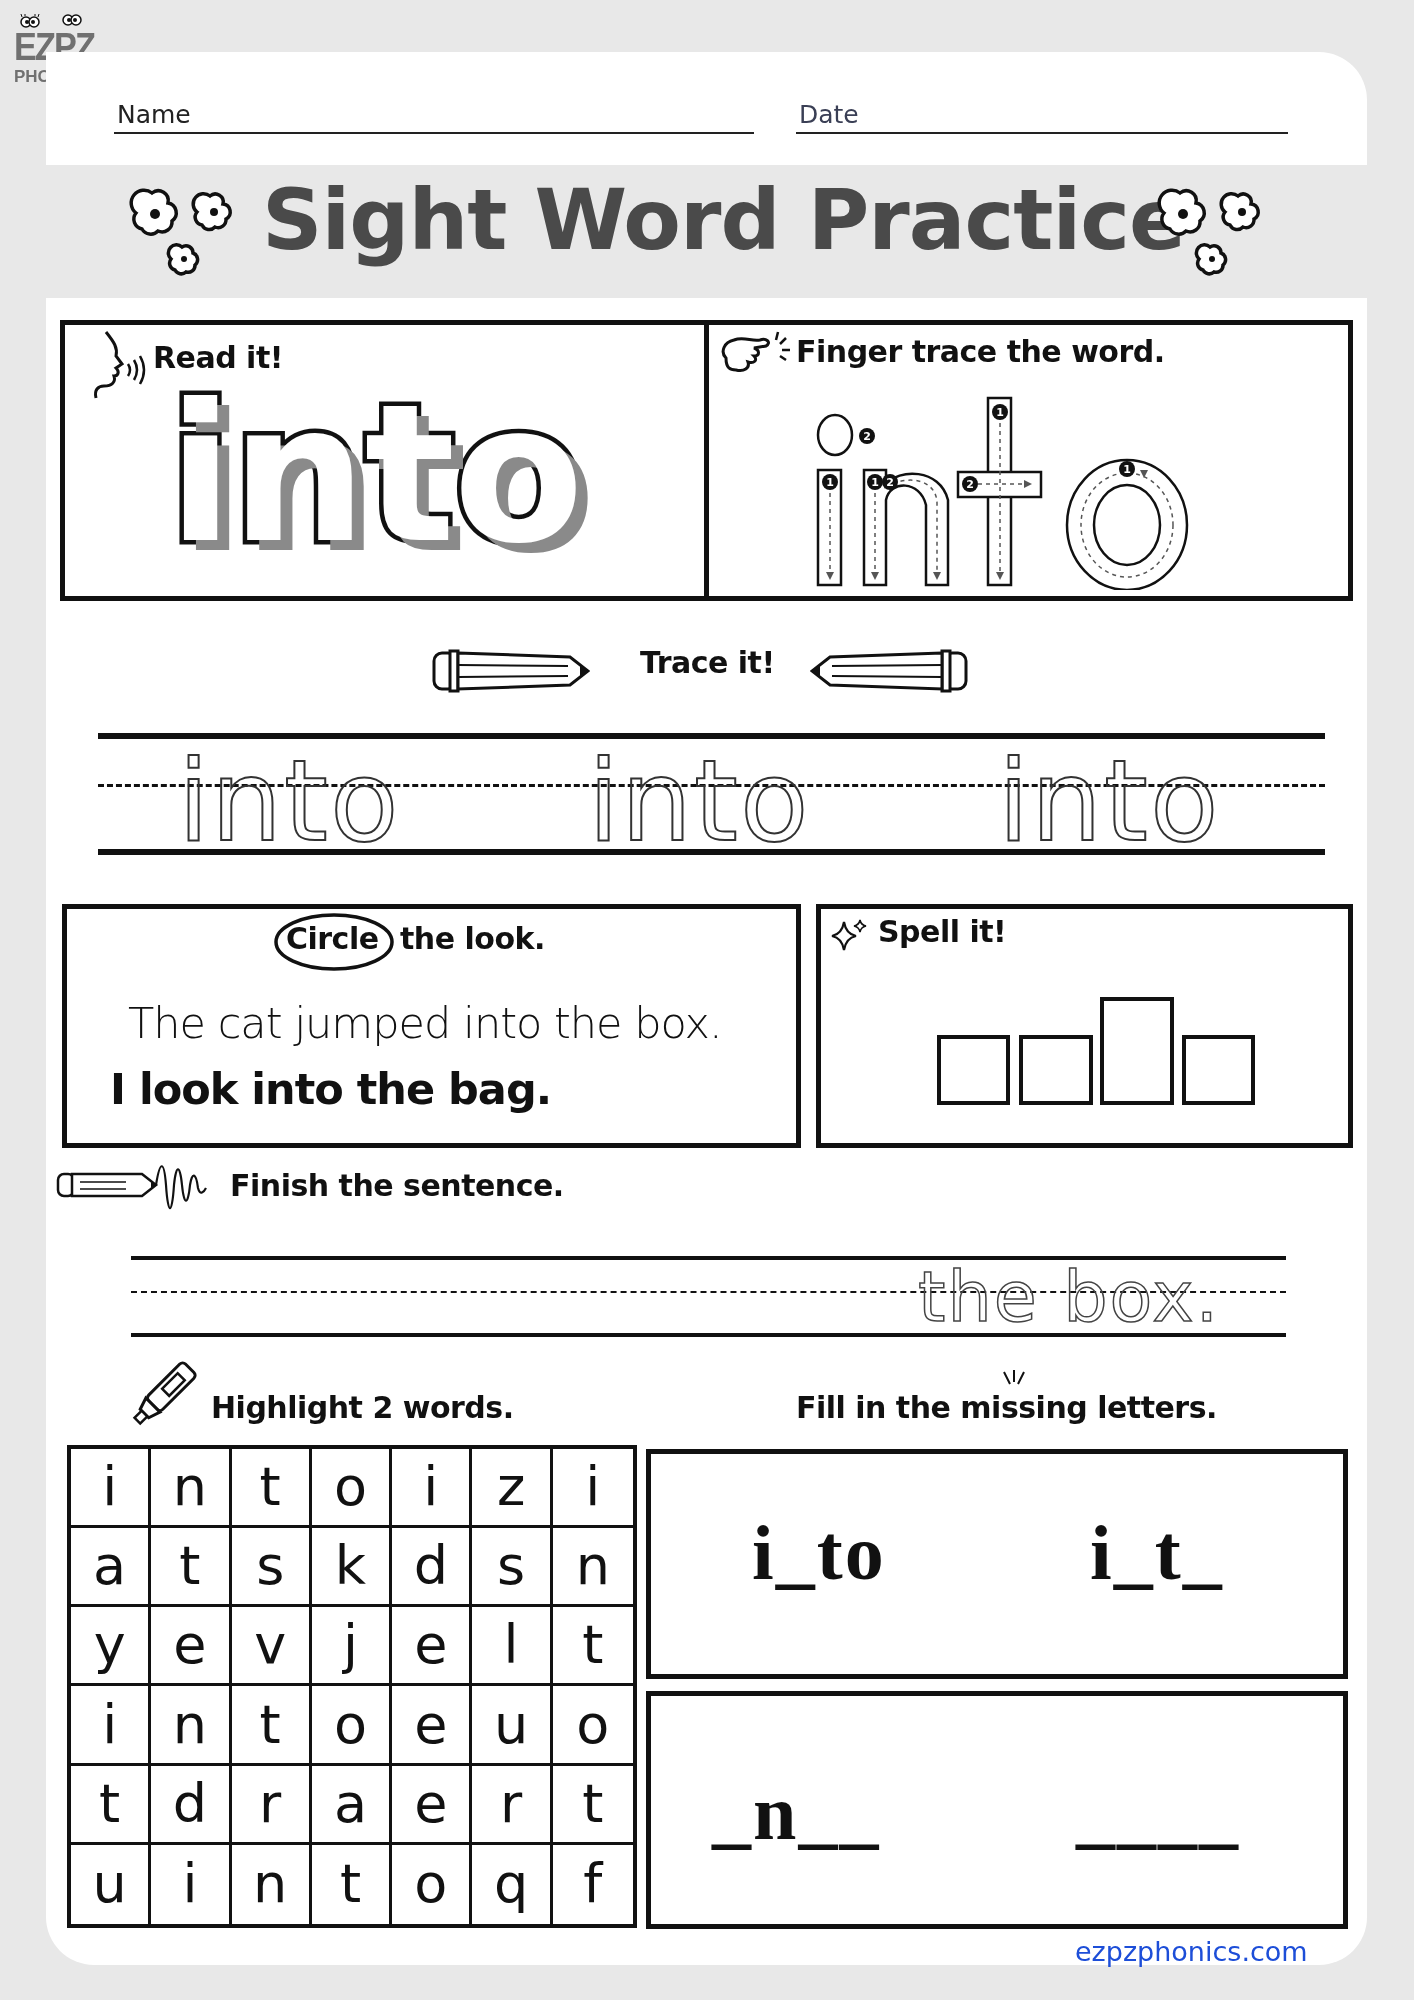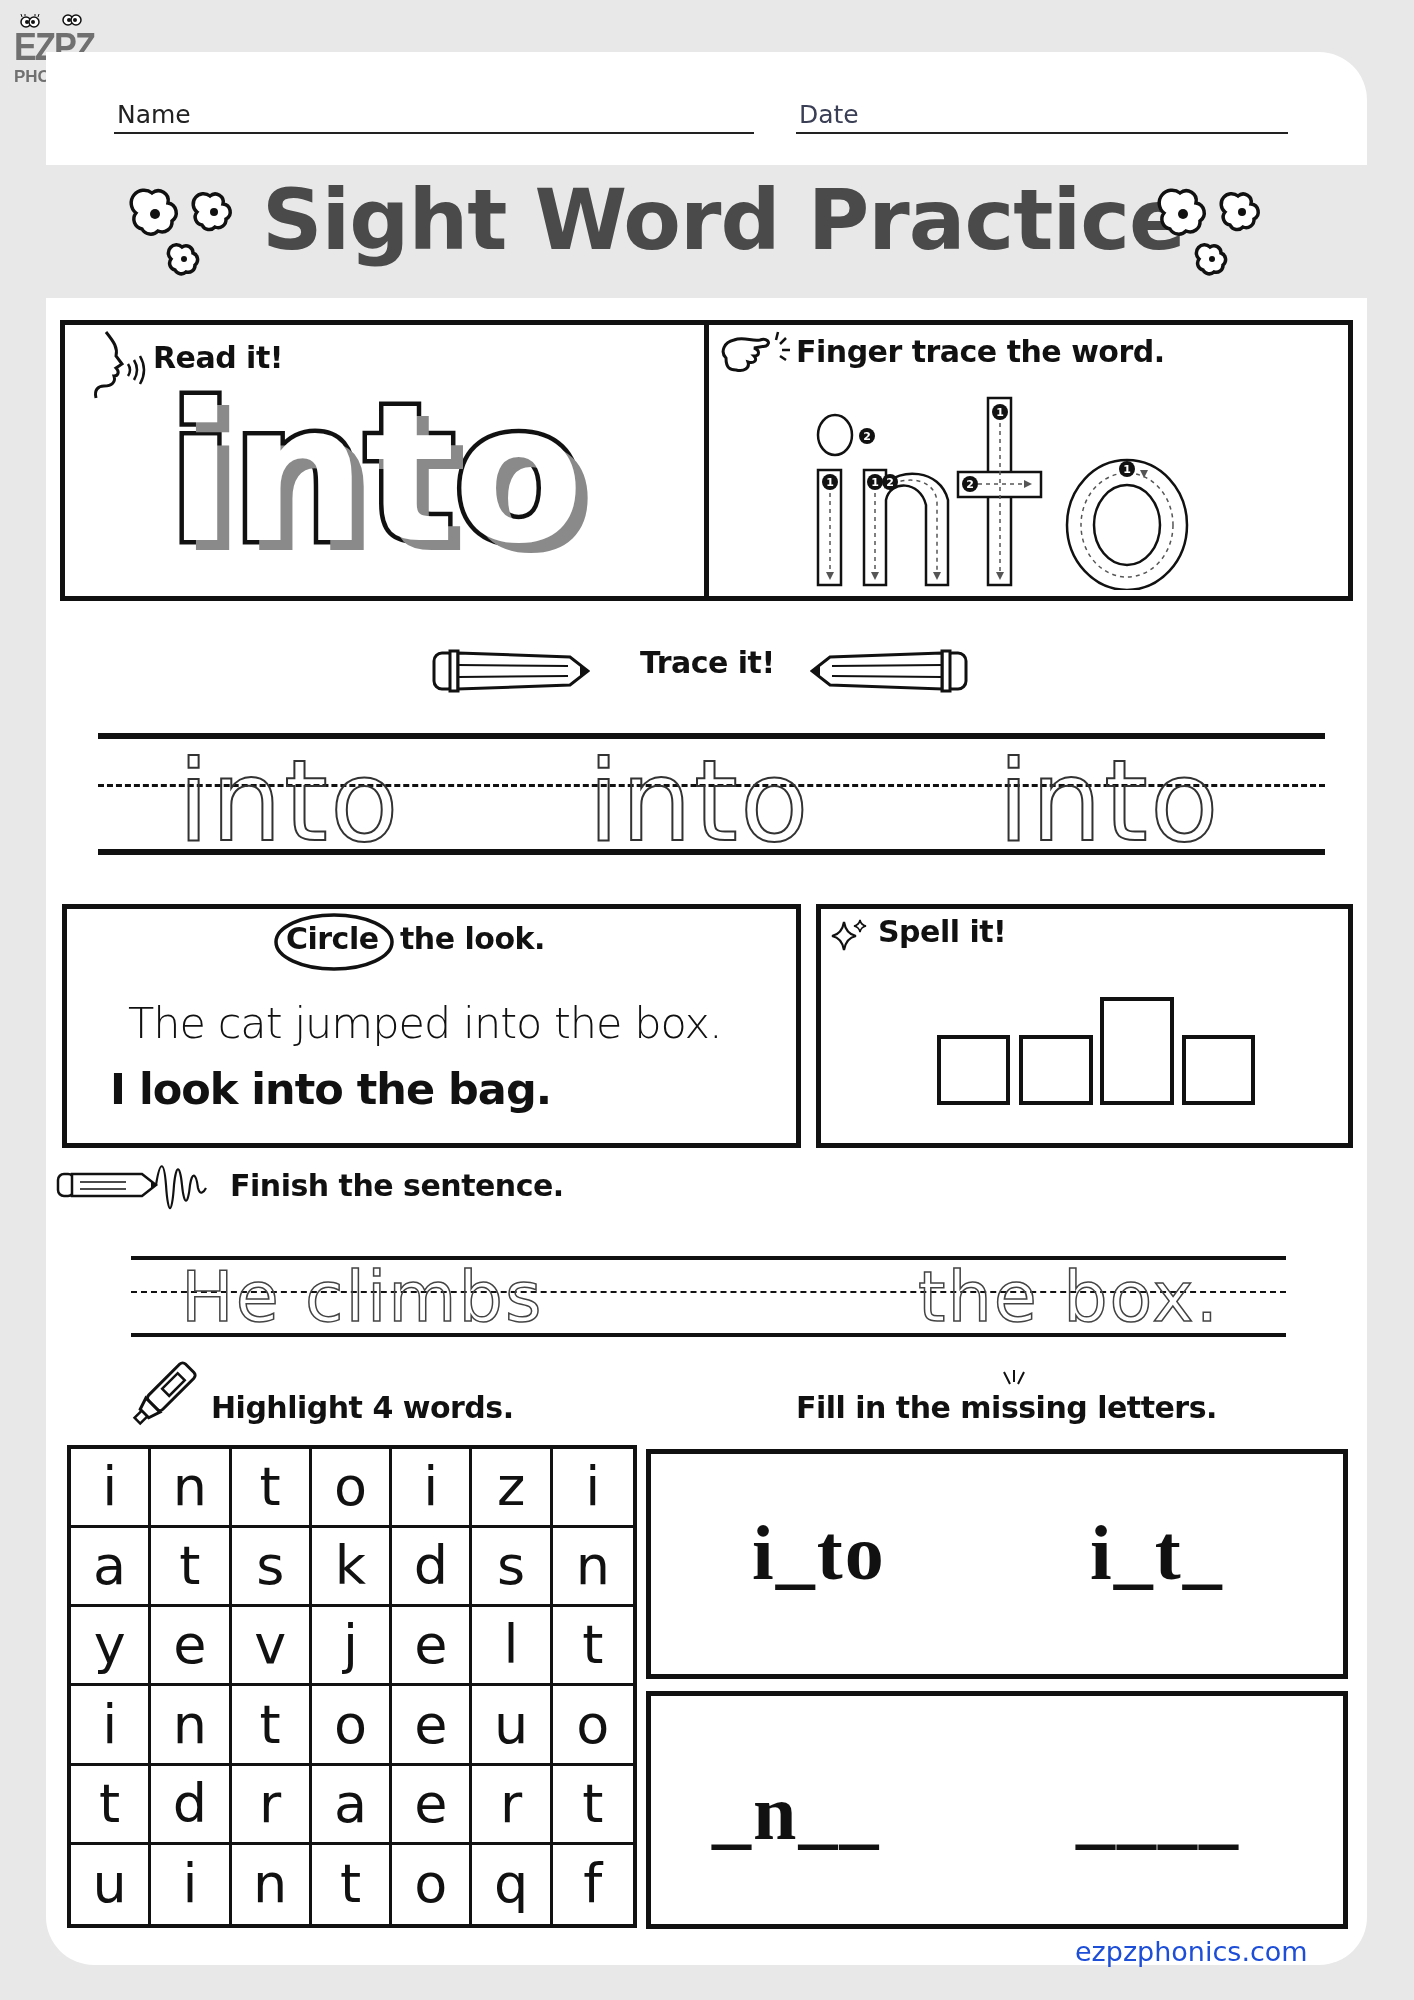--- a/index.html
+++ b/index.html
@@ -225,34 +225,33 @@
   <path d="M24 22 L70 22 M24 29 L70 29" stroke="#111" stroke-width="1.5"></path>
   <path d="M95 22 L100 25 L95 28Z" fill="#111"></path>
   <path d="M100 25 C104 0 108 0 110 25 C112 56 116 56 118 25 C120 4 124 4 126 25 C128 46 132 46 134 25 C136 12 140 12 142 28 C144 36 148 32 150 28" fill="none" stroke="#111" stroke-width="2.2"></path>
 </svg>
 <div class="abs label" style="left:230px; top:1168px;">Finish the sentence.</div>
 
 <div class="abs" style="left:131px; top:1256px; width:1155px; height:82px;">
   <div class="abs" style="left:0; top:0; width:1155px; height:4px; background:#111;"></div>
   <div class="abs dash-line" style="left:0; top:35px; width:1155px; border-top-width:2px;"></div>
   <div class="abs" style="left:0; top:77px; width:1155px; height:4px; background:#111;"></div>
-  <div class="abs dotted-word" style="left:50px; top:6px; font-size:70px; -webkit-text-stroke:1.5px #444;">He climbs</div>
   <div class="abs" style="left:470px; top:30px; width:290px; height:40px;"></div>
   <div class="abs dotted-word" style="left:787px; top:6px; font-size:70px; -webkit-text-stroke:1.5px #444;">the box.</div>
 </div>
 
 <svg class="abs" style="left:120px; top:1360px; width:80px; height:76px;" viewBox="0 0 80 76">
   <g transform="rotate(45 40 38)">
     <rect x="30" y="-4" width="20" height="52" rx="4" fill="#fff" stroke="#111" stroke-width="3"></rect>
     <rect x="35" y="8" width="10" height="22" fill="#fff" stroke="#111" stroke-width="2.5"></rect>
     <path d="M30 48 L50 48 L46 60 L34 60 Z" fill="#fff" stroke="#111" stroke-width="3"></path>
     <rect x="36" y="60" width="8" height="10" fill="#fff" stroke="#111" stroke-width="2.5"></rect>
   </g>
 </svg>
-<div class="abs label" style="left:211px; top:1390px;">Highlight 4 words.</div>
+<div class="abs label" style="left:211px; top:1390px;">Highlight 2 words.</div>
 
 <div class="abs grid">
   <div class="cell">i</div>
   <div class="cell">n</div>
   <div class="cell">t</div>
   <div class="cell">o</div>
   <div class="cell">i</div>
   <div class="cell">z</div>
   <div class="cell last-col">i</div>
 

